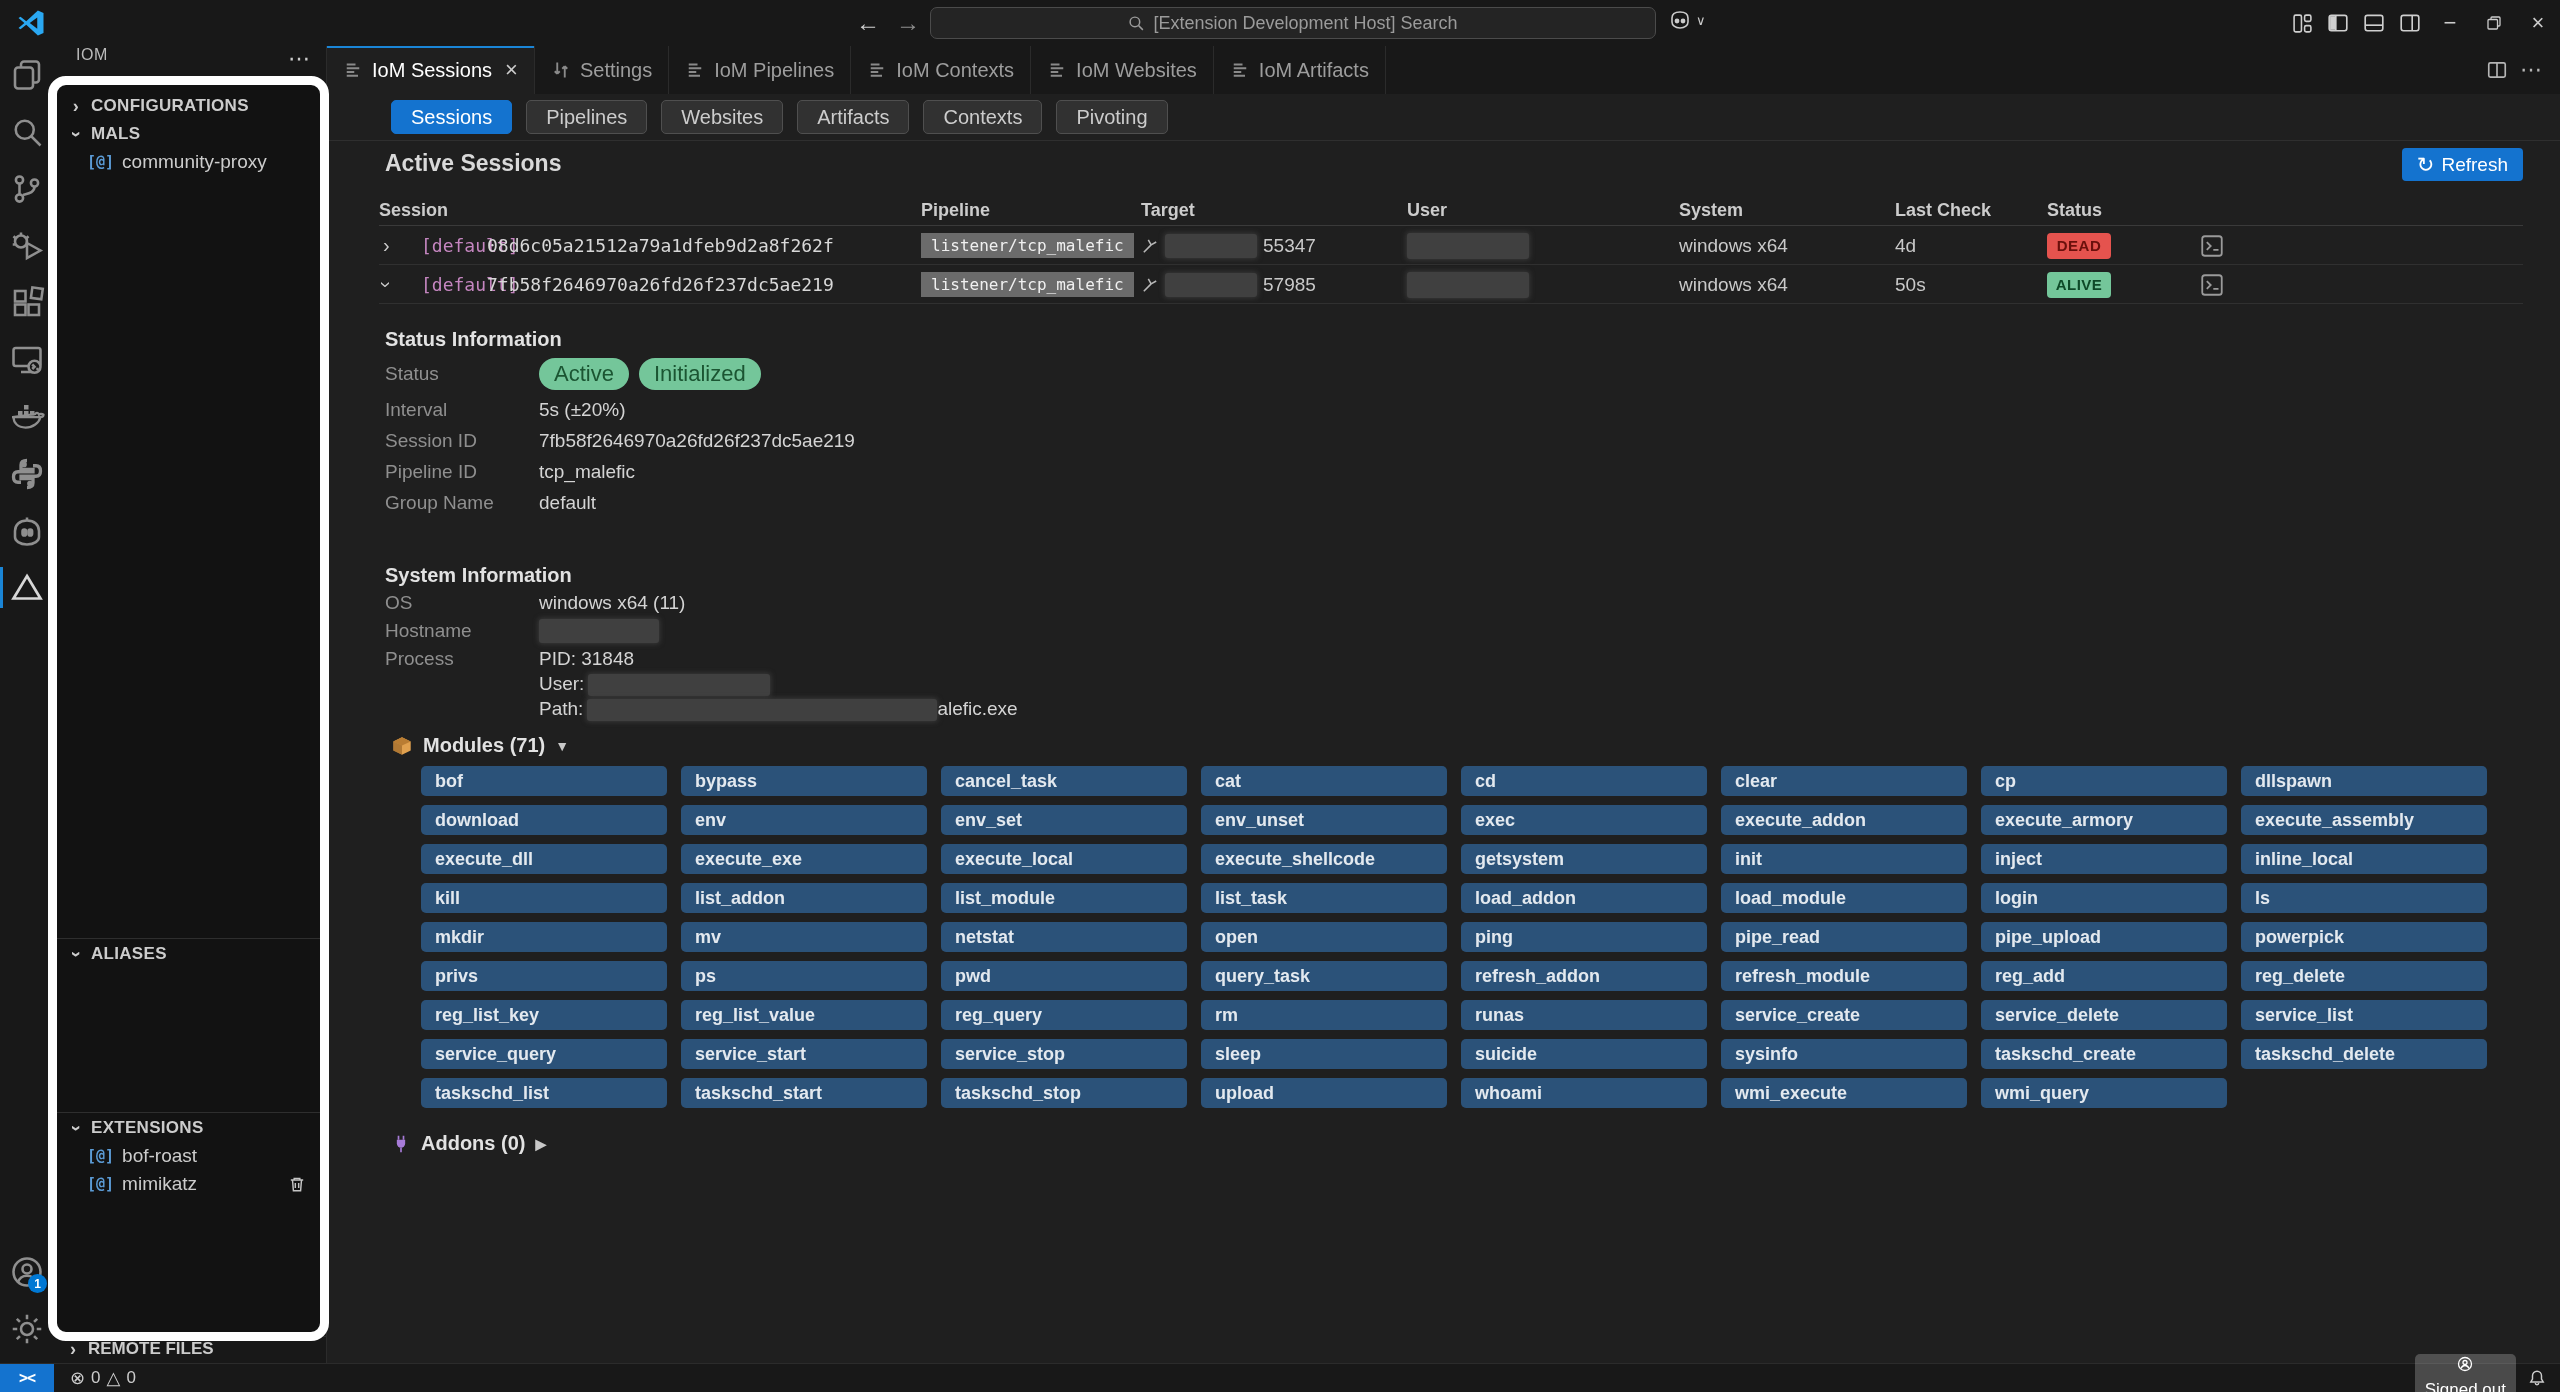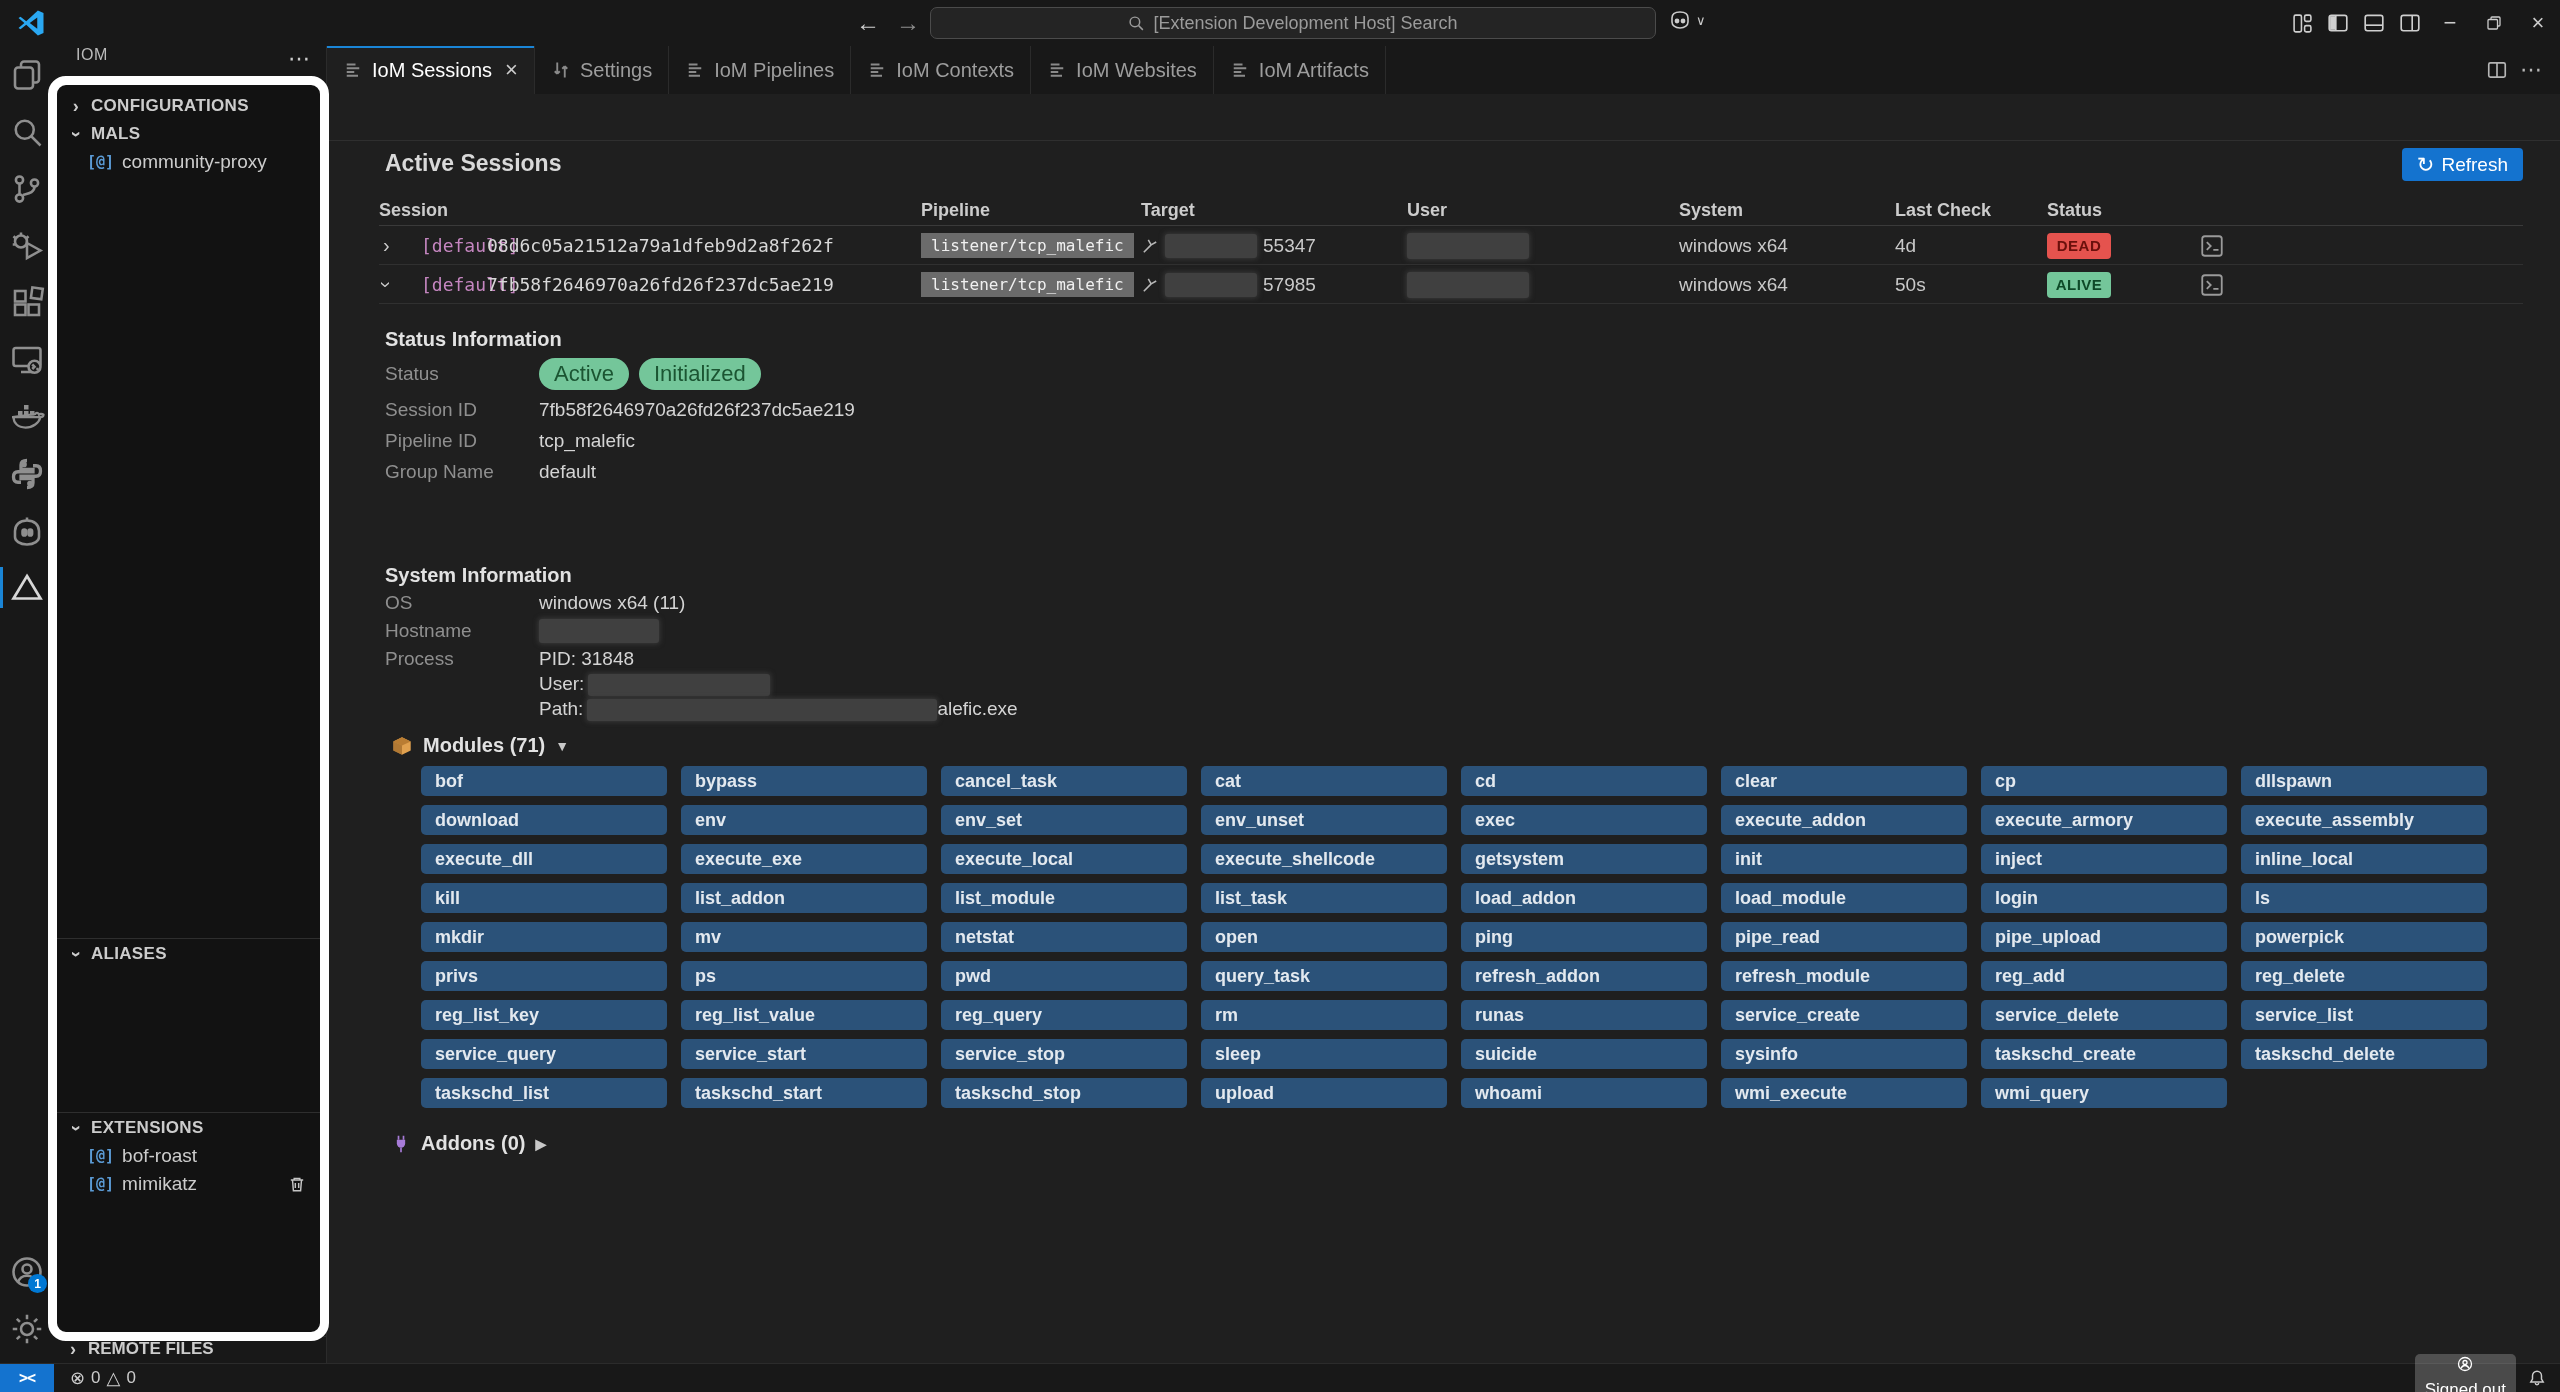--- a/index.html
+++ b/index.html
@@ -360,20 +360,28 @@
             <svg class="icon" width="22" height="22" viewBox="0 0 20 20" fill="none" stroke="#b6b6b6" stroke-width="1.5">
               <rect x="2.5" y="3.5" width="15" height="13" rx="1.5"></rect>
               <path d="M10 3.5v13"></path>
             </svg>
           </span>
         <span style="font-size:22px; padding:0 6px;">⋯</span>
       </div>
     </div>
 
     <div class="webview">
+      <div class="pill-row">
+        <div class="pill active">Sessions</div>
+        <div class="pill">Pipelines</div>
+        <div class="pill">Websites</div>
+        <div class="pill">Artifacts</div>
+        <div class="pill">Contexts</div>
+        <div class="pill">Pivoting</div>
+      </div>
       <div class="pill-divider"></div>
 
       <div class="section-heading" style="top:56px;">Active Sessions</div>
       <button class="refresh-btn">
         <span style="font-size:21px;">↻</span>
         <span>Refresh</span>
       </button>
 
       <div class="sess-table">
         <div class="t-head">
@@ -448,20 +456,24 @@
       </div>
 
       <div class="detail-heading" style="top:234px;">Status Information</div>
       <div class="badges-row">
         <span class="info-label">Status</span>
         <span class="green-pill">Active</span>
         <span class="green-pill">Initialized</span>
       </div>
       <div class="status-rows">
 
+          <div class="info-row">
+            <span class="info-label">Interval</span>
+            <span class="info-value">5s (±20%)</span>
+          </div>
 
           <div class="info-row">
             <span class="info-label">Session ID</span>
             <span class="info-value">7fb58f2646970a26fd26f237dc5ae219</span>
           </div>
 
           <div class="info-row">
             <span class="info-label">Pipeline ID</span>
             <span class="info-value">tcp_malefic</span>
           </div>

